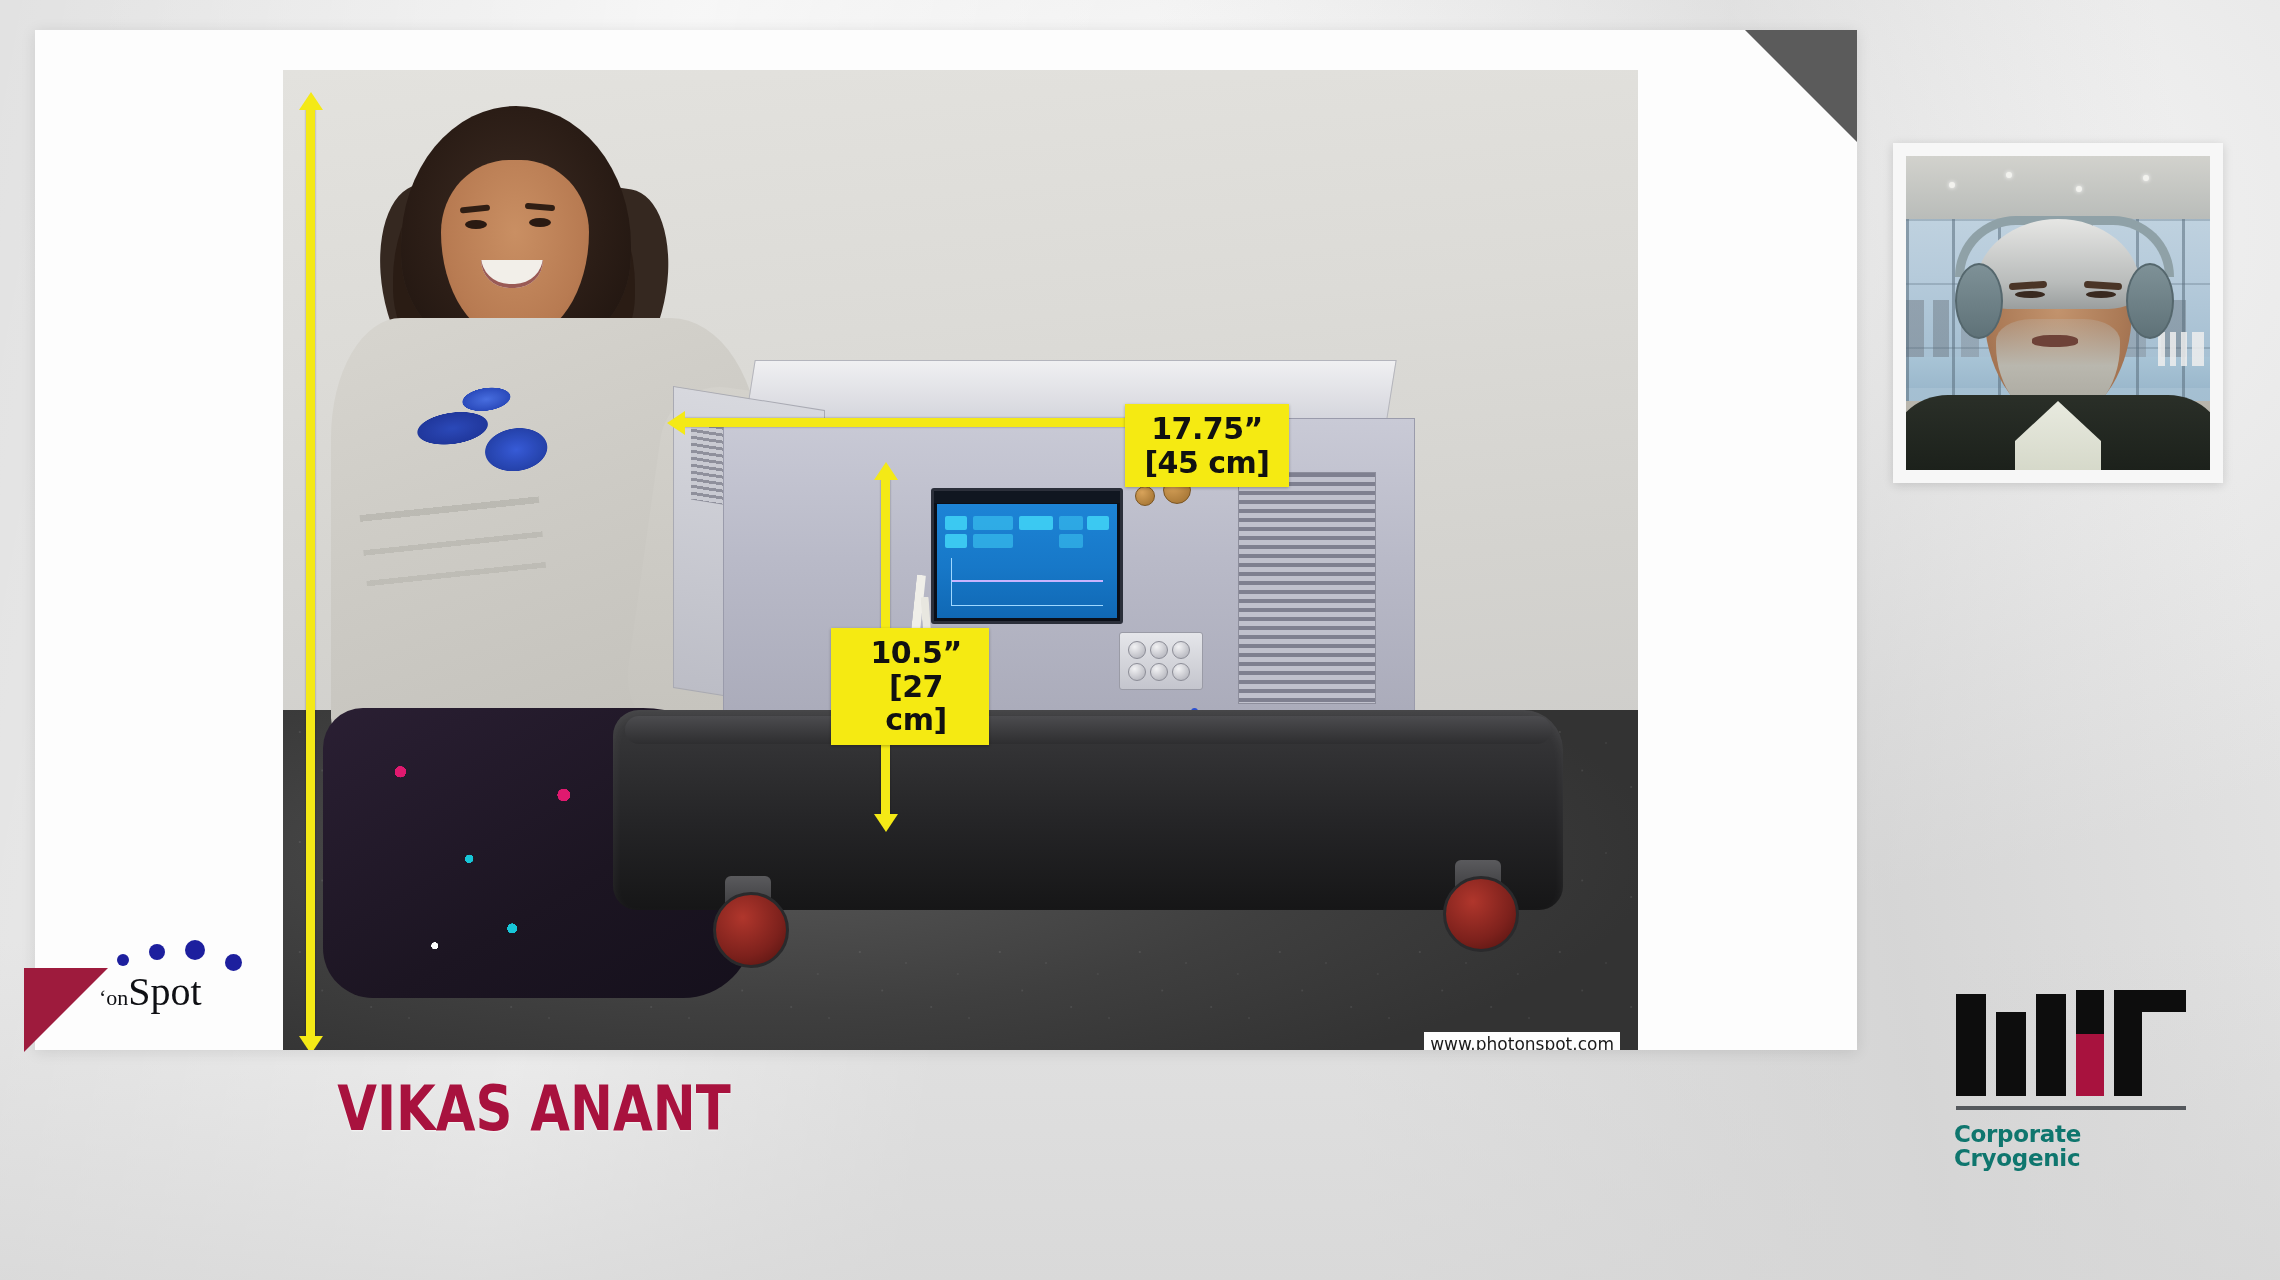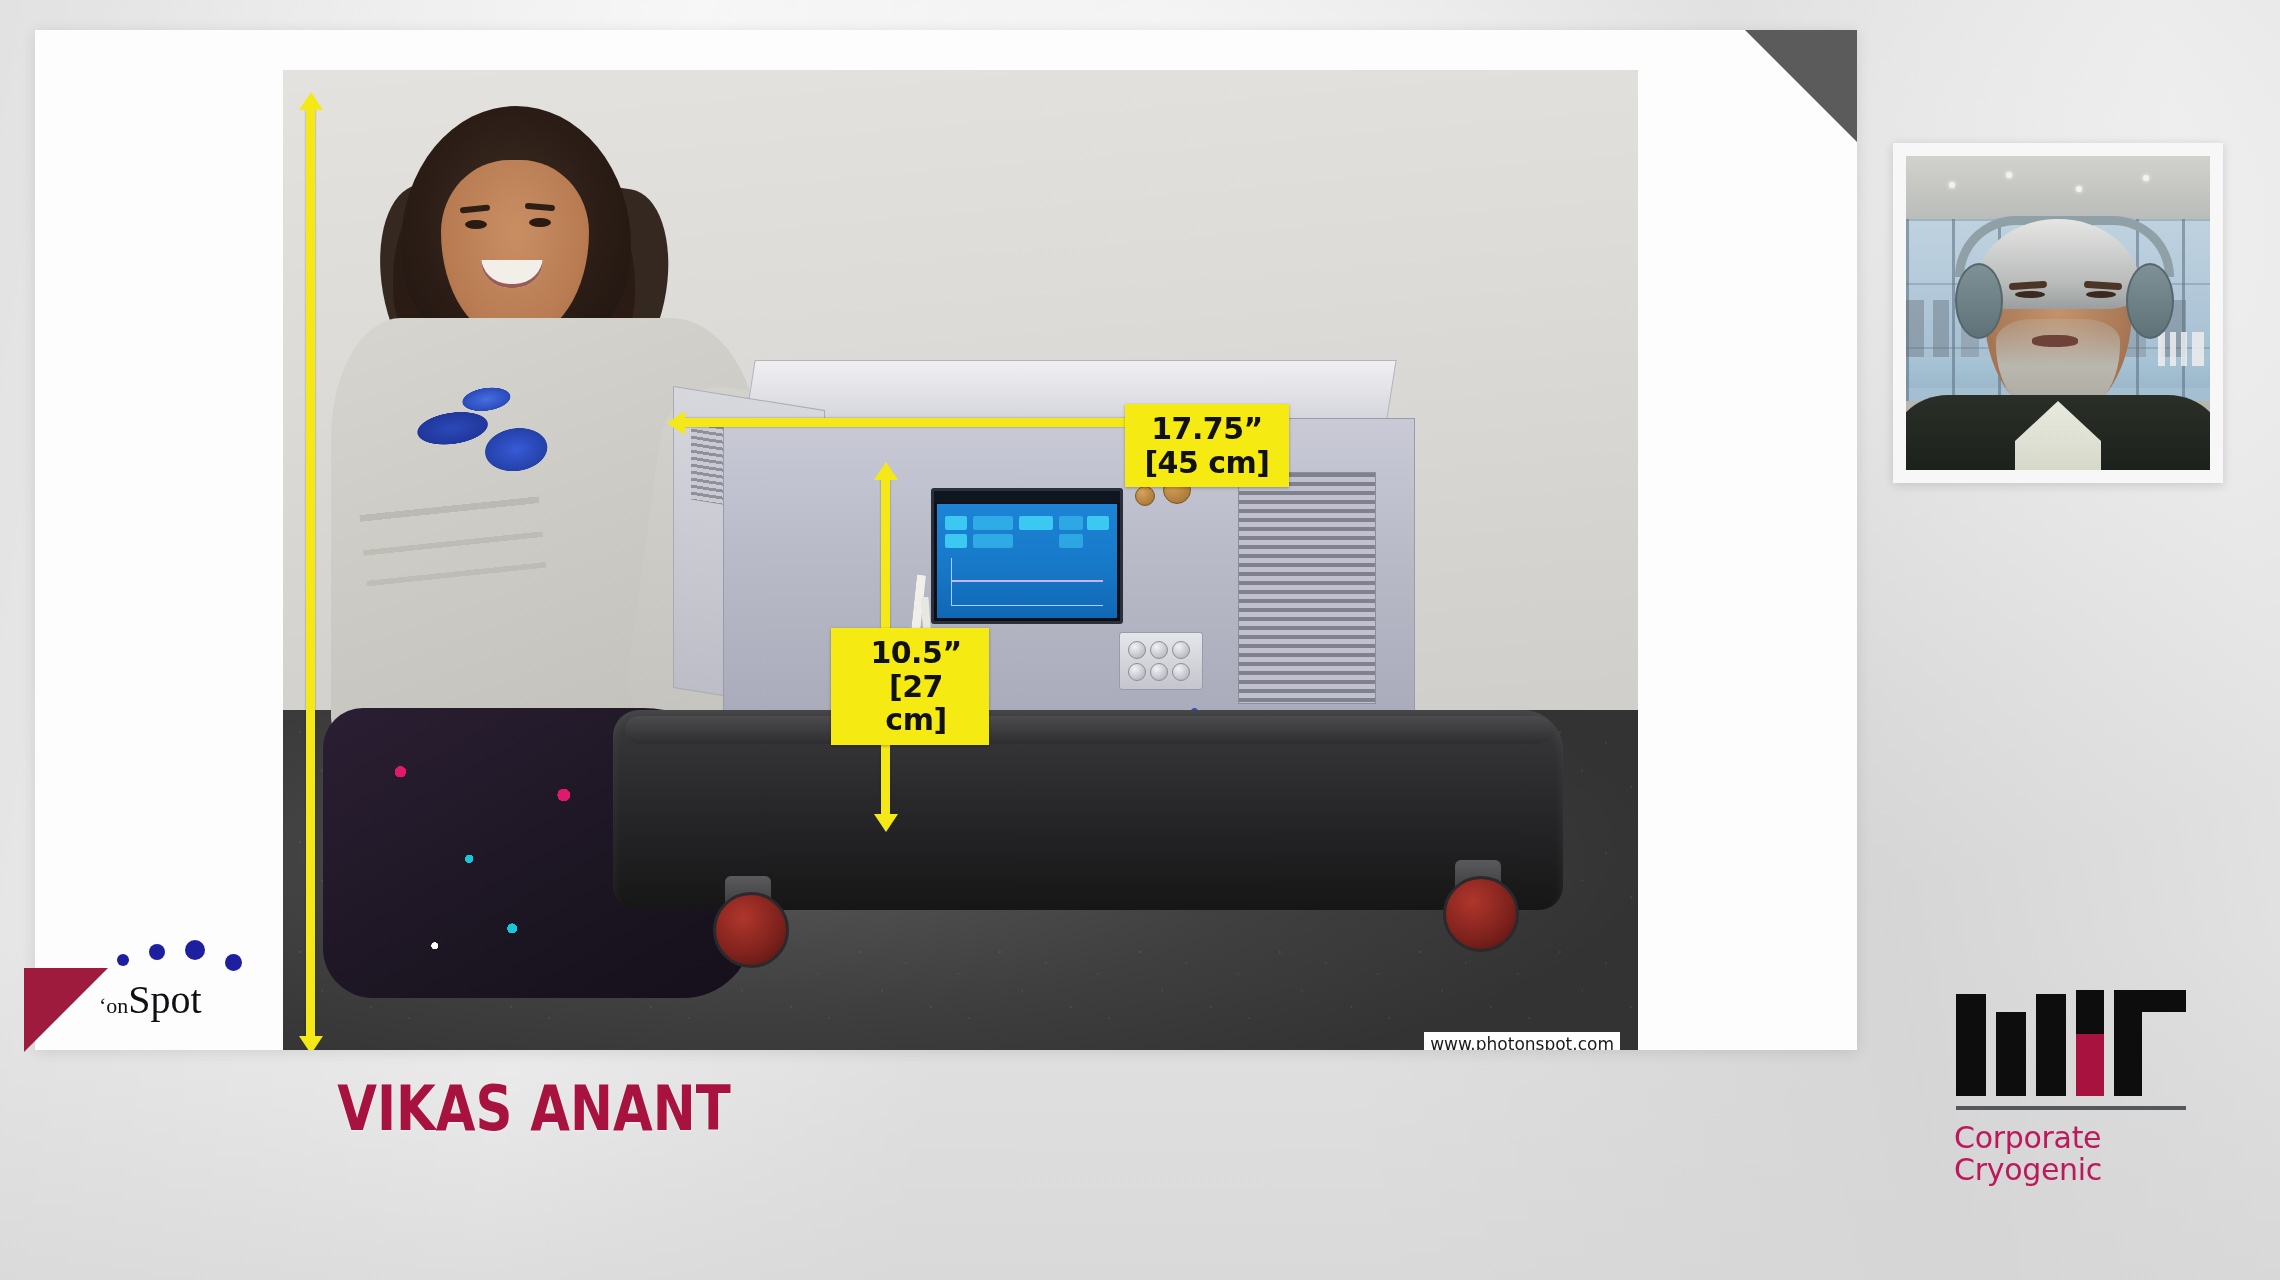--- a/index.html
+++ b/index.html
@@ -334,21 +334,21 @@
     font-family:"DejaVu Sans", sans-serif;font-size:17px;color:#1a1a1a;
     background:#fdfdfd;padding:2px 6px;
   }
 
   
   .ps-logo-slide{
     position:absolute;left:56px;bottom:28px;width:200px;height:90px;
   }
   .ps-logo-slide .dots i{position:absolute;border-radius:50%;background:#1d1f9e;}
   .ps-logo-slide .txt{
-    position:absolute;left:8px;top:44px;
+    position:absolute;left:8px;top:36px;
     font-family:"Liberation Serif", serif;color:#0f1014;white-space:nowrap;
   }
   .ps-logo-slide .txt .a{font-size:22px;}
   .ps-logo-slide .txt .b{font-size:40px;}
 
   
   .crimson-tri{
     position:absolute;left:24px;top:968px;width:0;height:0;
     border-top:84px solid #9e1b3d;
     border-right:84px solid transparent;
@@ -498,22 +498,22 @@
     position:absolute;left:1952px;top:990px;width:265px;height:230px;z-index:7;
   }
   .mit-bars{position:relative;height:106px;}
   .mit-bars .bar{position:absolute;bottom:0;background:#0d0d0d;}
   .mit-bars .bar.accent{background:#a8123e;}
   .mit-rule{
     position:absolute;left:4px;top:116px;width:230px;height:4px;background:#54585c;
   }
   .mit-words{
     position:absolute;left:2px;top:132px;
-    font-family:"DejaVu Sans", sans-serif;font-weight:normal;
-    font-size:30px;line-height:1.06;color:#be185d;letter-spacing:-.3px;
+    font-family:"DejaVu Sans", sans-serif;font-weight:bold;
+    font-size:23px;line-height:1.06;color:#0f766e;letter-spacing:-.3px;
   }
 </style>
 </head>
 <body>
 
 <div class="backdrop-sheen"></div>
 
 <div class="slide">
 
   <div class="slide-corner-tri"></div>

